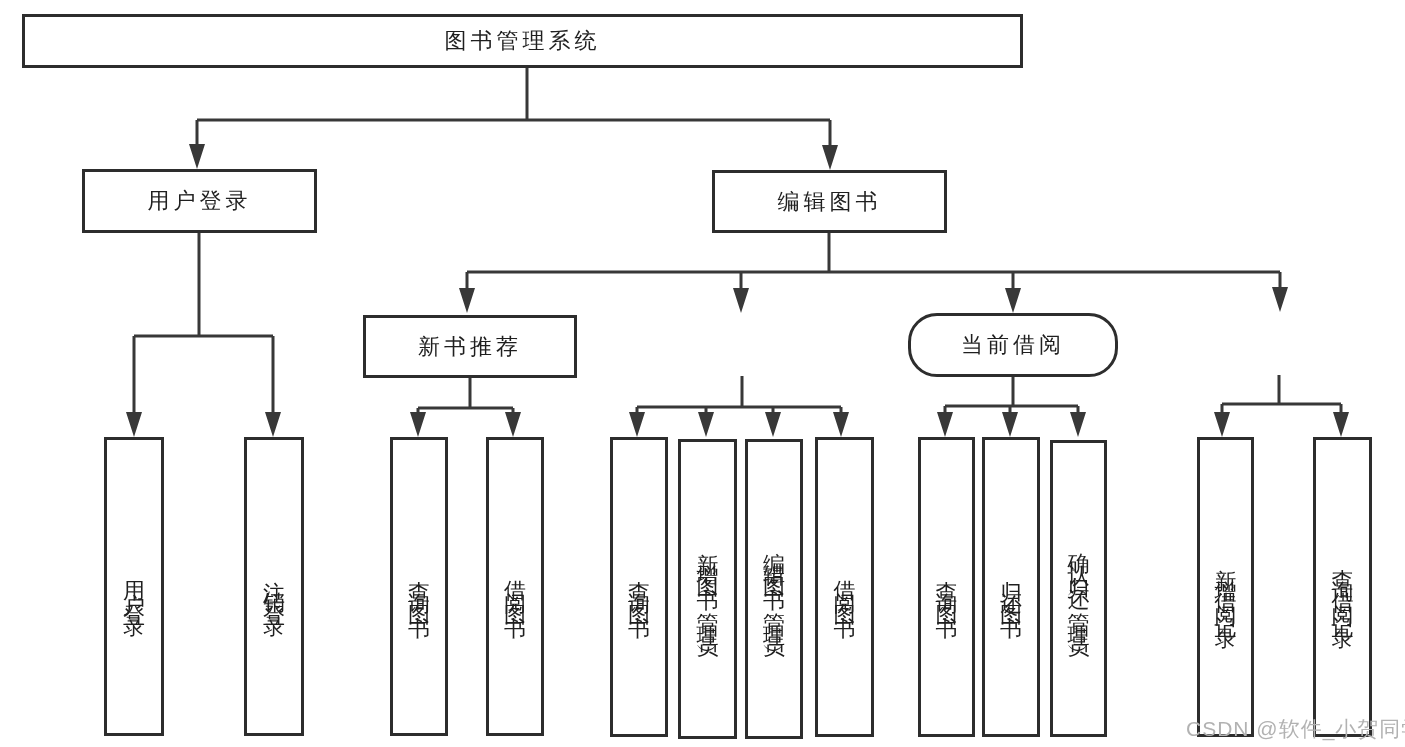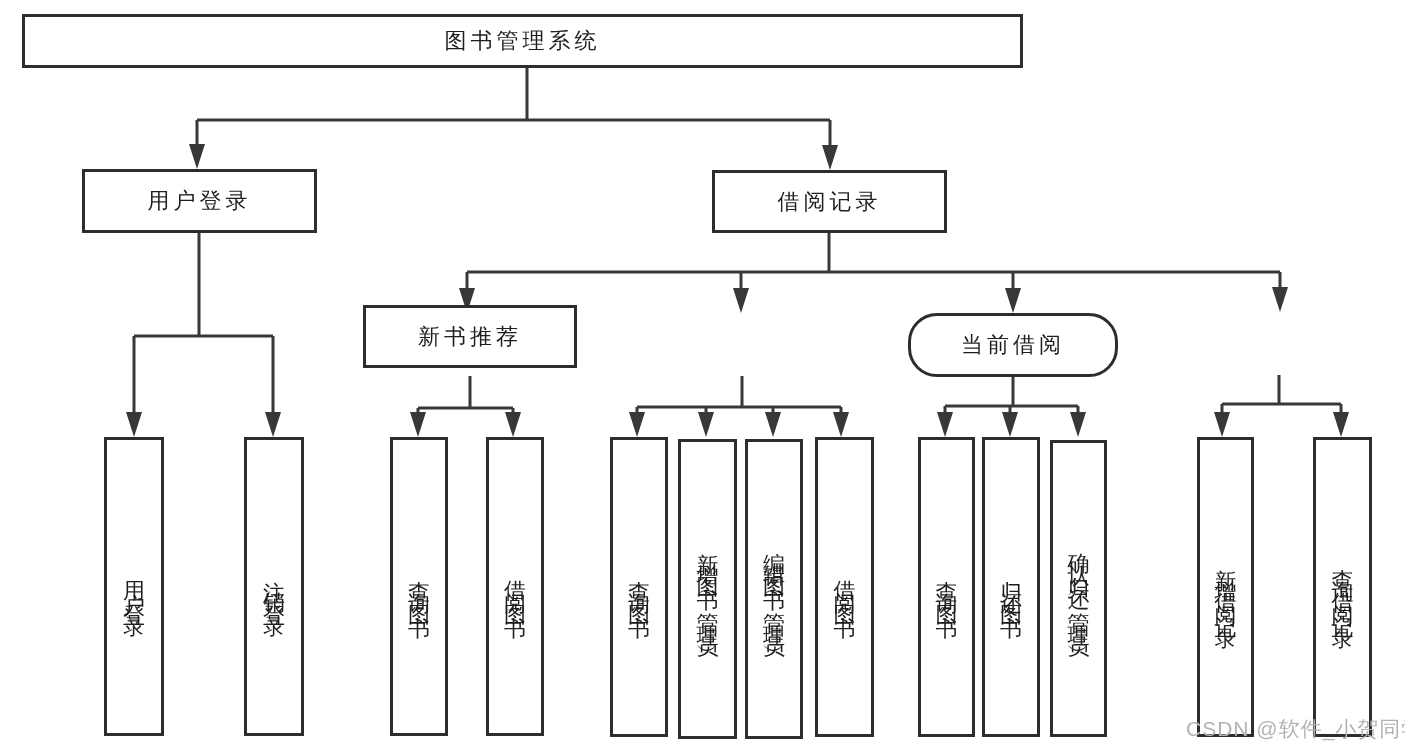--- a/index.html
+++ b/index.html
@@ -126,24 +126,24 @@
   </svg>
 
   <div class="node" style="left:22px; top:14px; width:1001px; height:54px;">
     <span class="hlabel">图书管理系统</span>
   </div>
 
   <div class="node" style="left:82px; top:169px; width:235px; height:64px;">
     <span class="hlabel">用户登录</span>
   </div>
   <div class="node" style="left:712px; top:170px; width:235px; height:63px;">
-    <span class="hlabel">借阅记录</span>
+    <span class="hlabel">编辑图书</span>
   </div>
 
-  <div class="node" style="left:363px; top:305px; width:214px; height:63px;text-align:center;">
+  <div class="node" style="left:363px; top:315px; width:214px; height:63px;text-align:center;">
     <span class="hlabel">新书推荐</span>
   </div>
   <div class="node" style="left:908px; top:313px; width:210px; height:64px;border-radius:29px;">
     <span class="hlabel">当前借阅</span>
   </div>
 
   <div class="node vbox" style="left:104px; top:437px; width:60px; height:299px;">
     <span class="vlabel">用户登录</span>
   </div>
   <div class="node vbox" style="left:244px; top:437px; width:60px; height:299px;">

